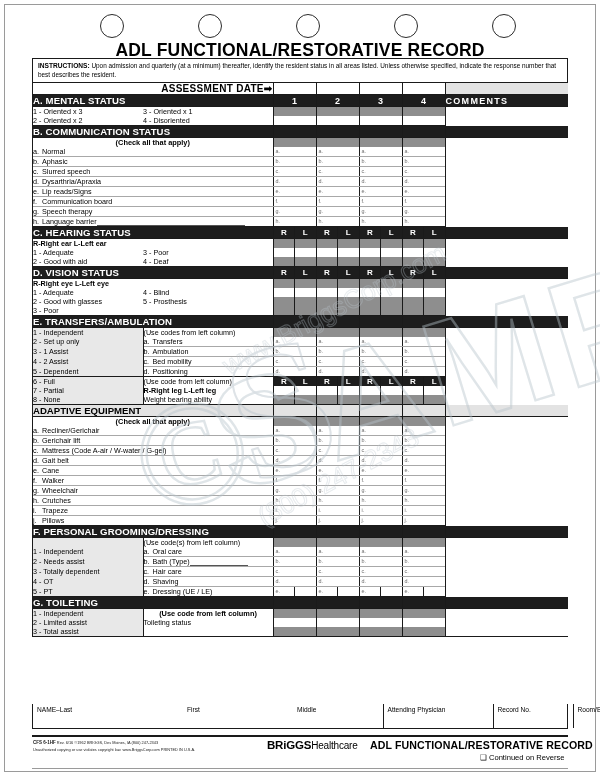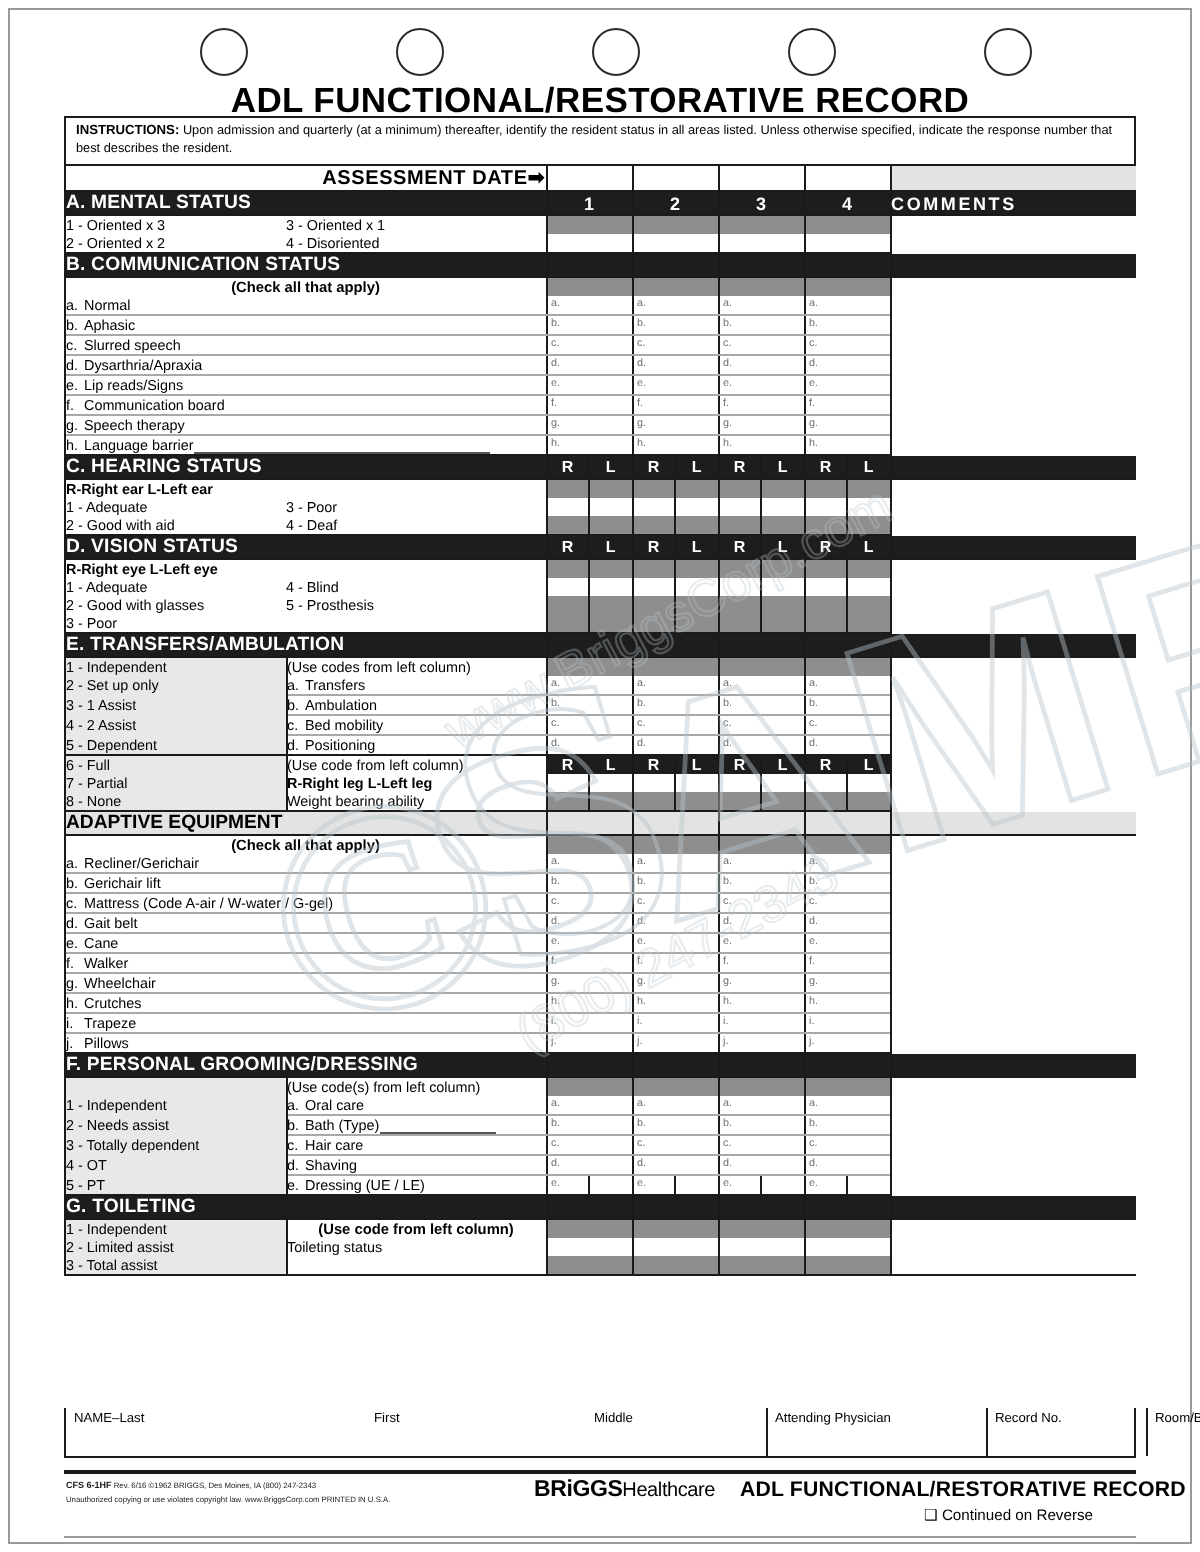--- a/index.html
+++ b/index.html
@@ -915,21 +915,21 @@
     <b>CFS 6-1HF</b>
     <span>Rev. 6/16   ©1962 BRIGGS, Des Moines, IA  (800) 247-2343</span>
   </div>
   <div class="fine" style="top:747px">Unauthorized copying or use violates copyright law.  www.BriggsCorp.com  PRINTED IN U.S.A.</div>
 
   <div class="brand" style="left:267px;top:739px">
     <span>BRiGGS</span><span class="light">Healthcare</span>
   </div>
 
   <div class="footdoc" style="left:370px;top:739px">ADL FUNCTIONAL/RESTORATIVE RECORD</div>
-  <div class="contrev" style="left:462px;top:753px">
+  <div class="contrev" style="left:480px;top:753px">
     <span>❑</span>
     <span>Continued on Reverse</span>
   </div>
 
   <div class="foot-rule" style="top:768px;height:1.2px;background:#9a9a9a"></div>
 
   <svg class="wm" viewBox="0 0 600 776">
     <g fill="none" stroke="#b9c4cc" stroke-width="2.2" opacity=".85">
       <text x="300" y="470" font-family="Liberation Serif, serif" font-size="190" text-anchor="middle" transform="rotate(-17 300 470)" stroke="#b9c4cc" fill="none" stroke-width="2">S</text>
       <text x="300" y="470" font-family="Liberation Serif, serif" font-size="150" text-anchor="middle" transform="rotate(-17 300 470)" opacity="0"></text>

